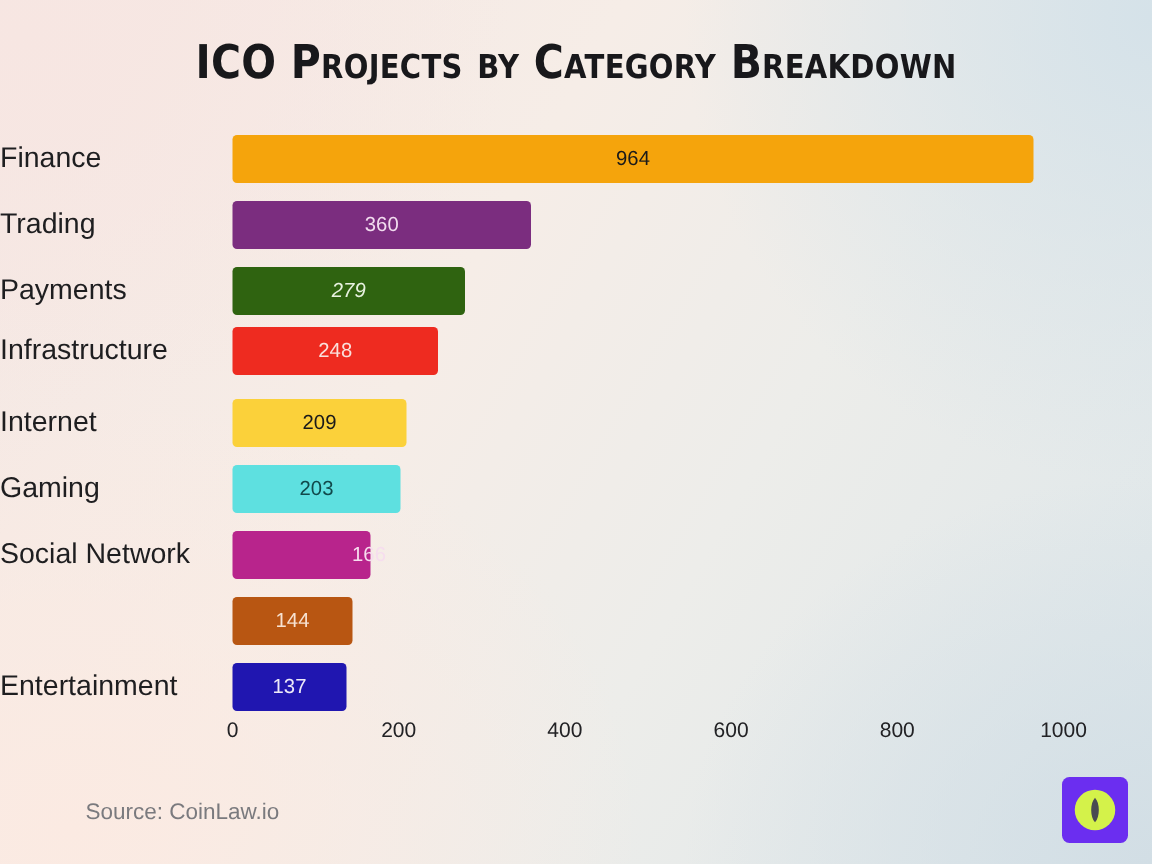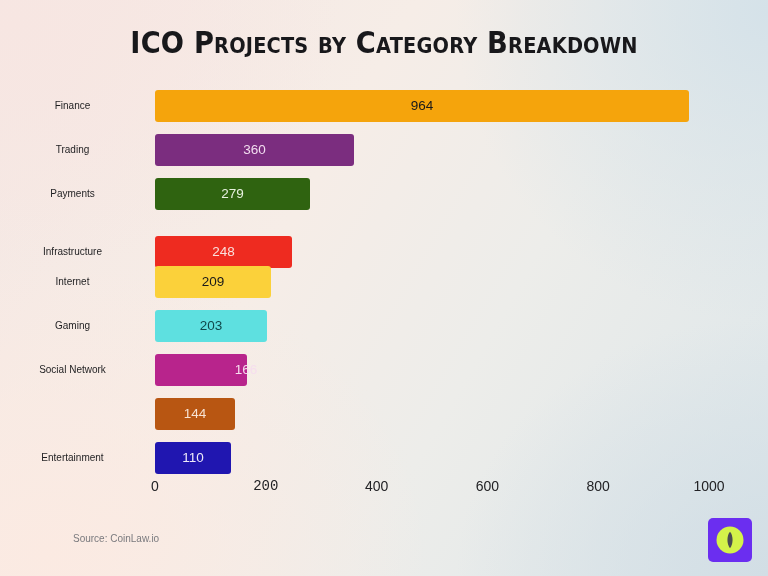--- a/index.html
+++ b/index.html
@@ -60,22 +60,22 @@
     height: 32px;
   }
 
   .bar-category-label {
     position: absolute;
     left: 0;
     top: 0;
     width: 145px;
     height: 32px;
     line-height: 32px;
-    text-align: center;
-    font-size: 10px;
+    text-align: left;
+    font-size: 19px;
     color: #1E1E20;
     white-space: nowrap;
   }
 
   .bar-track {
     position: absolute;
     left: 155px;
     top: 0;
     height: 32px;
   }
@@ -116,24 +116,23 @@
     font-size: 14px;
     color: #222225;
     white-space: nowrap;
   }
 
   
   #source-note {
     position: absolute;
     left: 57px;
     top: 533px;
-    font-size: 10px;
+    font-size: 15px;
     color: #7A7A7E;
     white-space: nowrap;
-    margin-left: 16px;
   }
 
   
   #brand-logo {
     position: absolute;
     left: 708px;
     top: 518px;
     width: 44px;
     height: 44px;
     border-radius: 5px;
@@ -159,26 +158,26 @@
       </div>
       <div class="bar-row" style="top: 50px;">
         <div class="bar-category-label">Trading</div>
         <div class="bar-track" style="width: 199px;">
           <div class="bar-rect" style="width: 199px; background: rgb(123, 45, 127);"></div>
           <div class="bar-value-label" style="width: 199px; color: rgb(242, 220, 239);">360</div>
         </div>
       </div>
       <div class="bar-row" style="top: 94px;">
         <div class="bar-category-label">Payments</div>
-        <div class="bar-track" style="width: 155px;">
+        <div class="bar-track" style="width: 155px; font-style: italic;">
           <div class="bar-rect" style="width: 155px; background: rgb(47, 99, 16);"></div>
           <div class="bar-value-label" style="width: 155px; color: rgb(232, 242, 224);">279</div>
         </div>
       </div>
-      <div class="bar-row" style="top: 152px;">
+      <div class="bar-row" style="top: 134px;">
         <div class="bar-category-label">Infrastructure</div>
         <div class="bar-track" style="width: 147px;">
           <div class="bar-rect" style="width: 137px; background: rgb(238, 43, 32);"></div>
           <div class="bar-value-label" style="width: 137px; color: rgb(250, 224, 220);">248</div>
         </div>
       </div>
       <div class="bar-row" style="top: 182px;">
         <div class="bar-category-label">Internet</div>
         <div class="bar-track" style="width: 116px; border-radius: 15px;">
           <div class="bar-rect" style="width: 116px; background: rgb(251, 209, 58);"></div>
@@ -202,28 +201,28 @@
       <div class="bar-row" style="top: 314px;">
         <div class="bar-track" style="width: 80px;">
           <div class="bar-rect" style="width: 80px; background: rgb(184, 86, 18);"></div>
           <div class="bar-value-label" style="width: 80px; color: rgb(247, 226, 210);">144</div>
         </div>
       </div>
       <div class="bar-row" style="top: 358px;">
         <div class="bar-category-label">Entertainment</div>
         <div class="bar-track" style="width: 76px;">
           <div class="bar-rect" style="width: 76px; background: rgb(32, 22, 176);"></div>
-          <div class="bar-value-label" style="width: 76px; color: rgb(237, 234, 248);">110</div>
+          <div class="bar-value-label" style="width: 76px; color: rgb(237, 234, 248);">137</div>
         </div>
       </div>
     </div>
 
   <div id="x-axis">
       <div class="x-tick-label" style="left: 155px;">0</div>
-      <div class="x-tick-label" style="left: 265.8px; font-family: Liberation Mono, monospace;">200</div>
+      <div class="x-tick-label" style="left: 265.8px;">200</div>
       <div class="x-tick-label" style="left: 376.6px;">400</div>
       <div class="x-tick-label" style="left: 487.4px;">600</div>
       <div class="x-tick-label" style="left: 598.2px;">800</div>
       <div class="x-tick-label" style="left: 709px;">1000</div>
     </div>
 
   <div id="source-note">Source: CoinLaw.io</div>
 
   <div id="brand-logo" style="background: rgb(107, 46, 240);">
     <svg width="44" height="44" viewBox="0 0 44 44">

